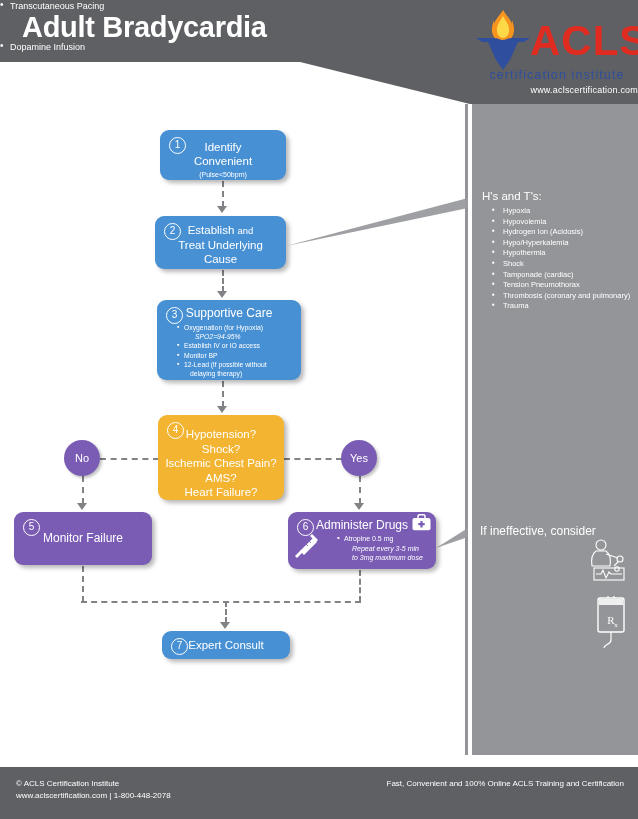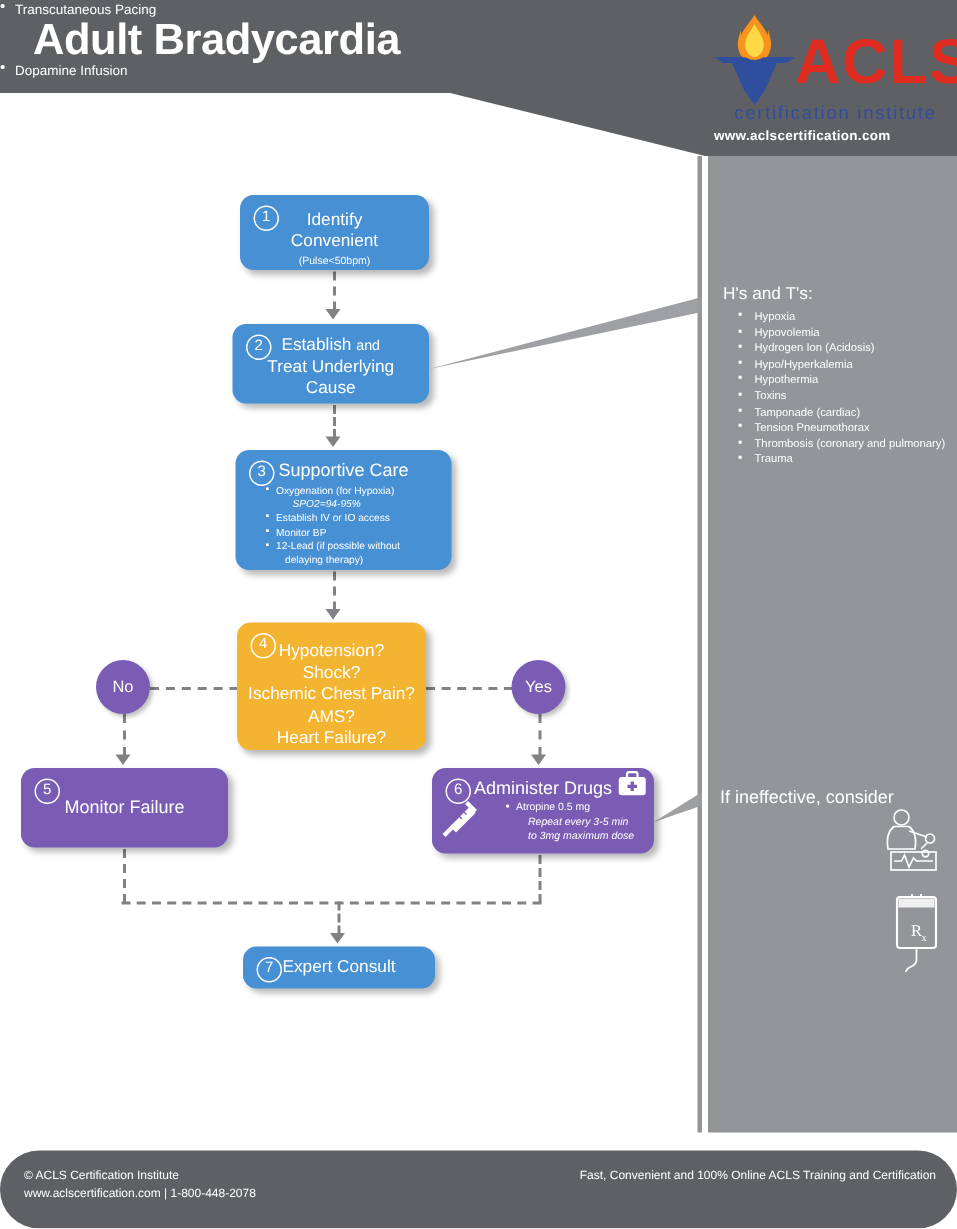--- a/index.html
+++ b/index.html
@@ -75,23 +75,23 @@
     width: 162px;
     text-align: center;
     font-size: 12.5px;
     color: #2f4f9e;
     letter-spacing: 1.1px;
   }
   .logo-url {
     position: absolute;
     left: 8px; top: 79px;
     width: 162px;
-    text-align: left;
+    text-align: right;
     font-size: 9px;
-    font-weight: bold;
+    font-weight: normal;
     color: #ffffff;
     letter-spacing: 0.2px;
   }
 
   
   .right-col {
     position: absolute;
     left: 472px; top: 104px;
     width: 166px; height: 651px;
     background: #939598;
@@ -330,21 +330,20 @@
   .wedge {
     position: absolute;
   }
 
   
   .footer {
     position: absolute;
     left: 0; top: 767px;
     width: 638px; height: 52px;
     background: #5f6063;
-    border-radius: 26px;
   }
   .footer-left {
     position: absolute;
     left: 16px; top: 11px;
     color: #ffffff;
     font-size: 8px;
     line-height: 12px;
   }
   .footer-right {
     position: absolute;
@@ -384,21 +383,21 @@
   <div class="col-divider"></div>
   <div class="right-col"></div>
 
   <div class="panel-heading" id="hts-heading">H's and T's:</div>
   <ul class="panel-list" id="hts-list">
     <li>Hypoxia</li>
     <li>Hypovolemia</li>
     <li>Hydrogen Ion (Acidosis)</li>
     <li>Hypo/Hyperkalemia</li>
     <li>Hypothermia</li>
-    <li>Toxins</li>
+    <li>Shock</li>
     <li>Tamponade (cardiac)</li>
     <li>Tension Pneumothorax</li>
     <li>Thrombosis (coronary and pulmonary)</li>
     <li>Trauma</li>
   </ul>
 
   <div class="panel-heading" id="ineff-heading">If ineffective, consider</div>
   <div id="ineff-list">
     <div class="ineff-item">Transcutaneous Pacing</div>
     <div class="ineff-or">OR</div>

